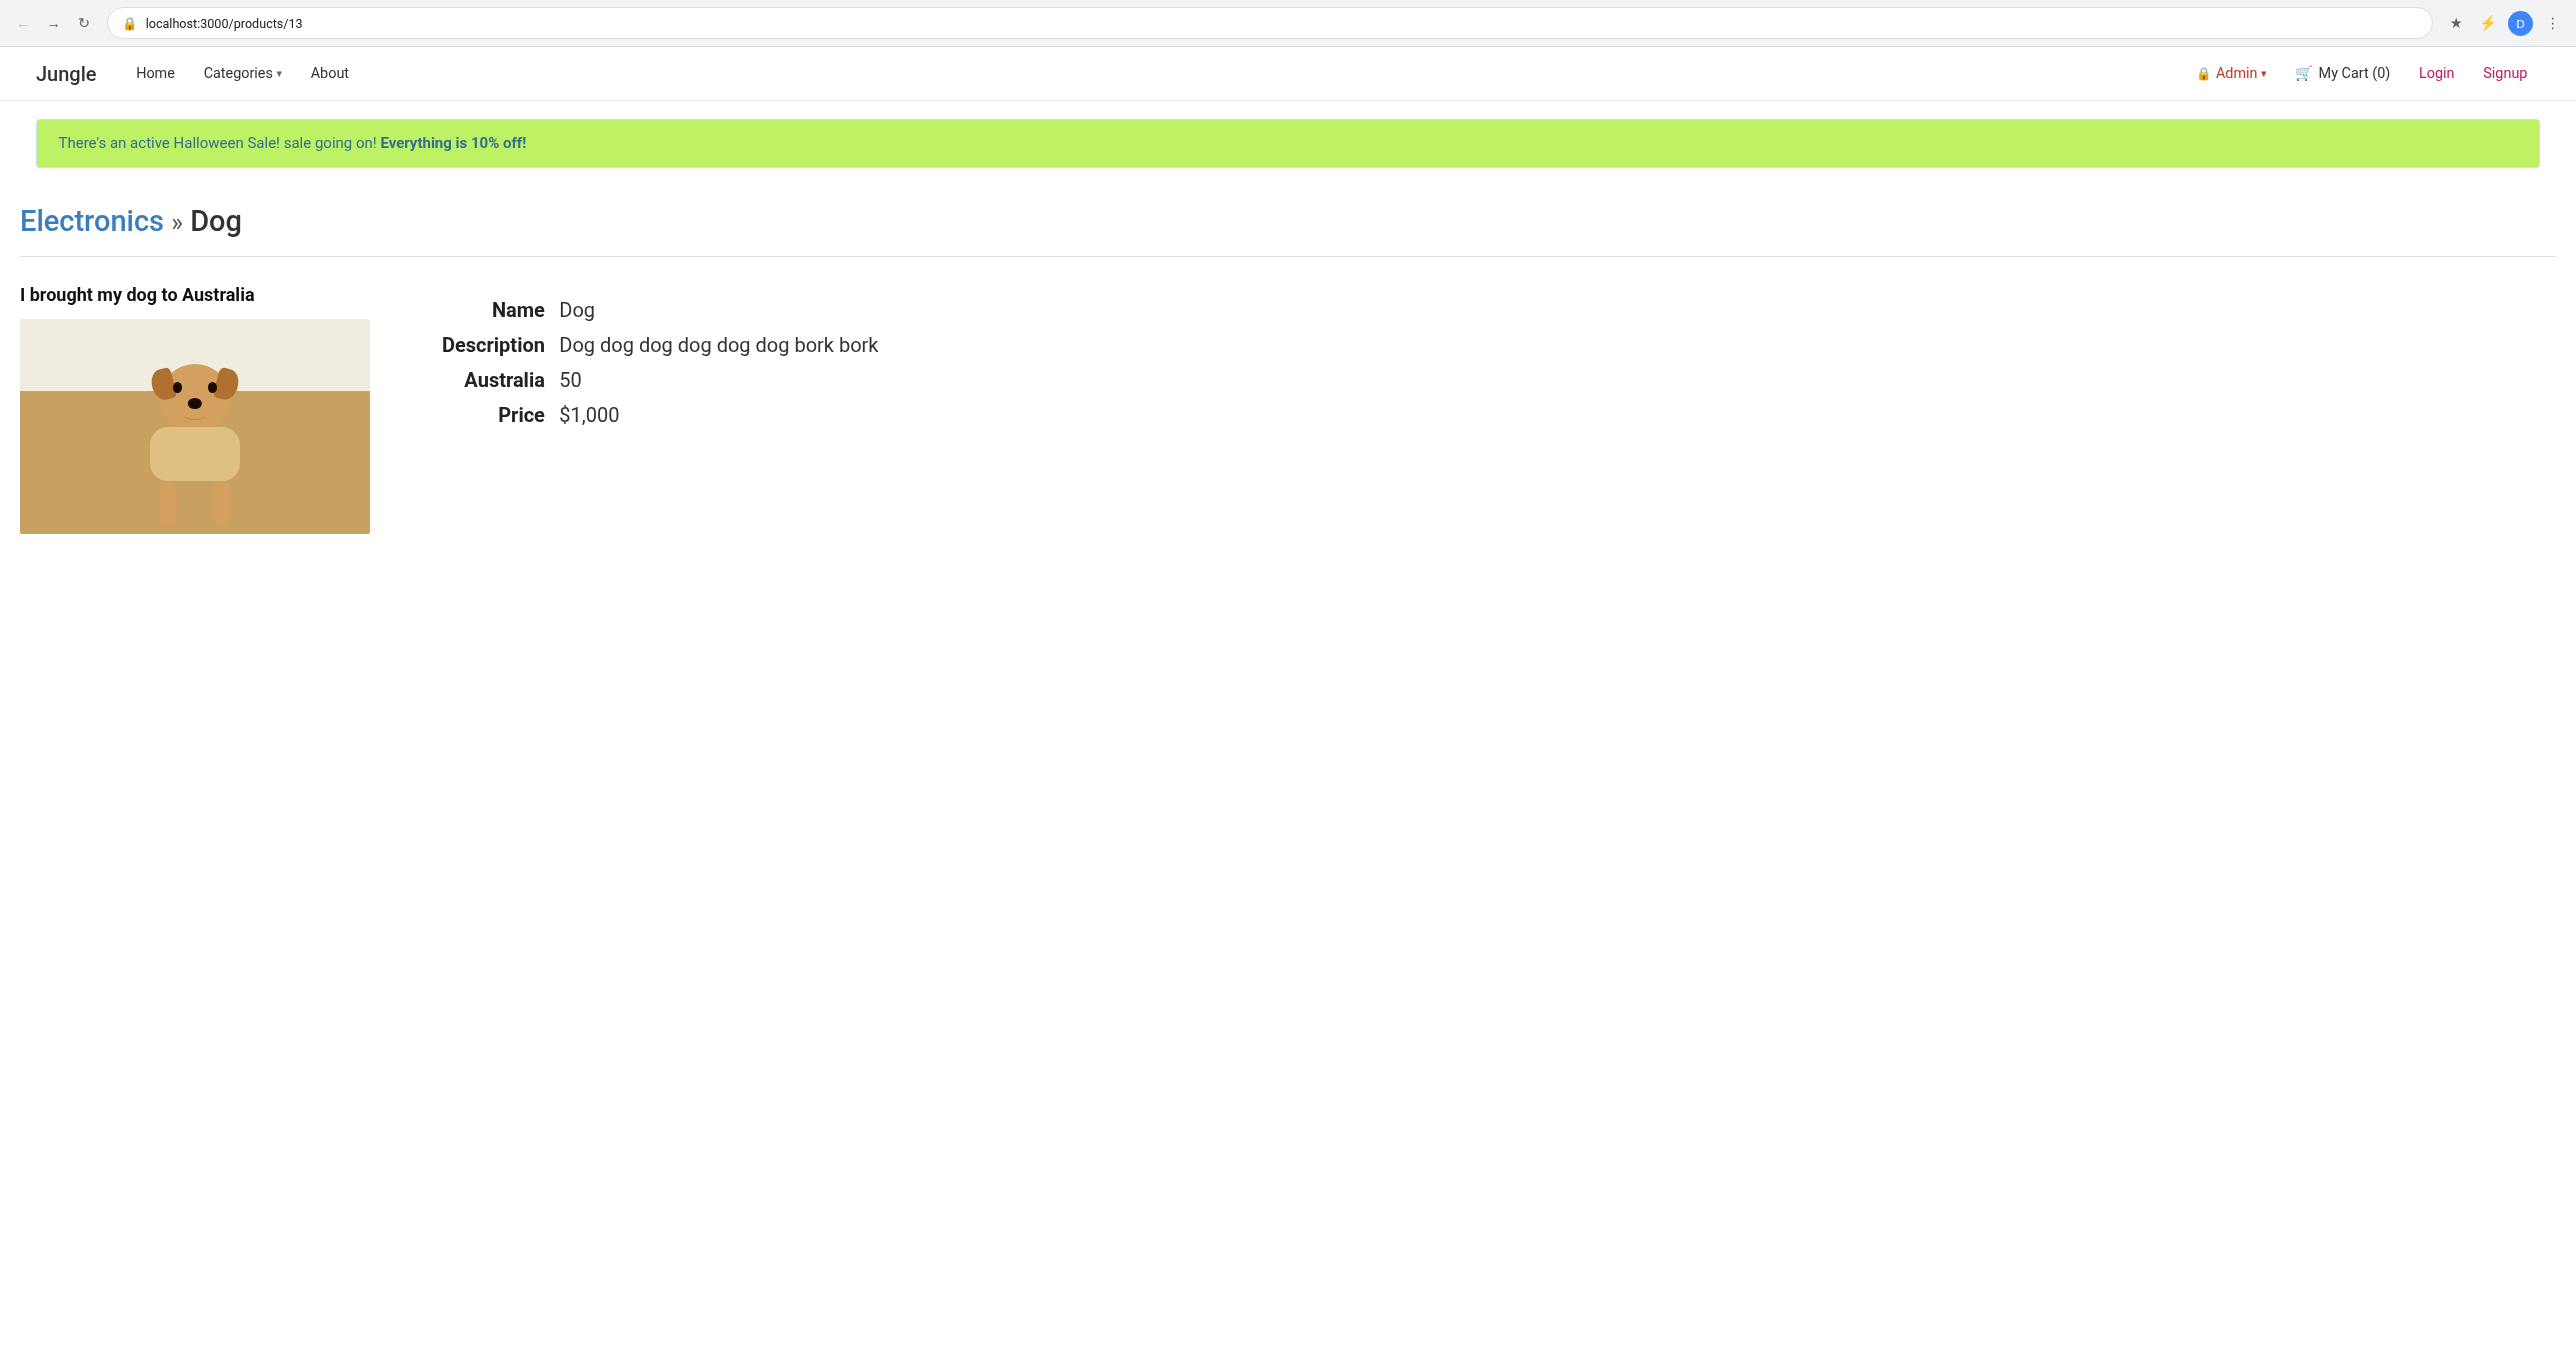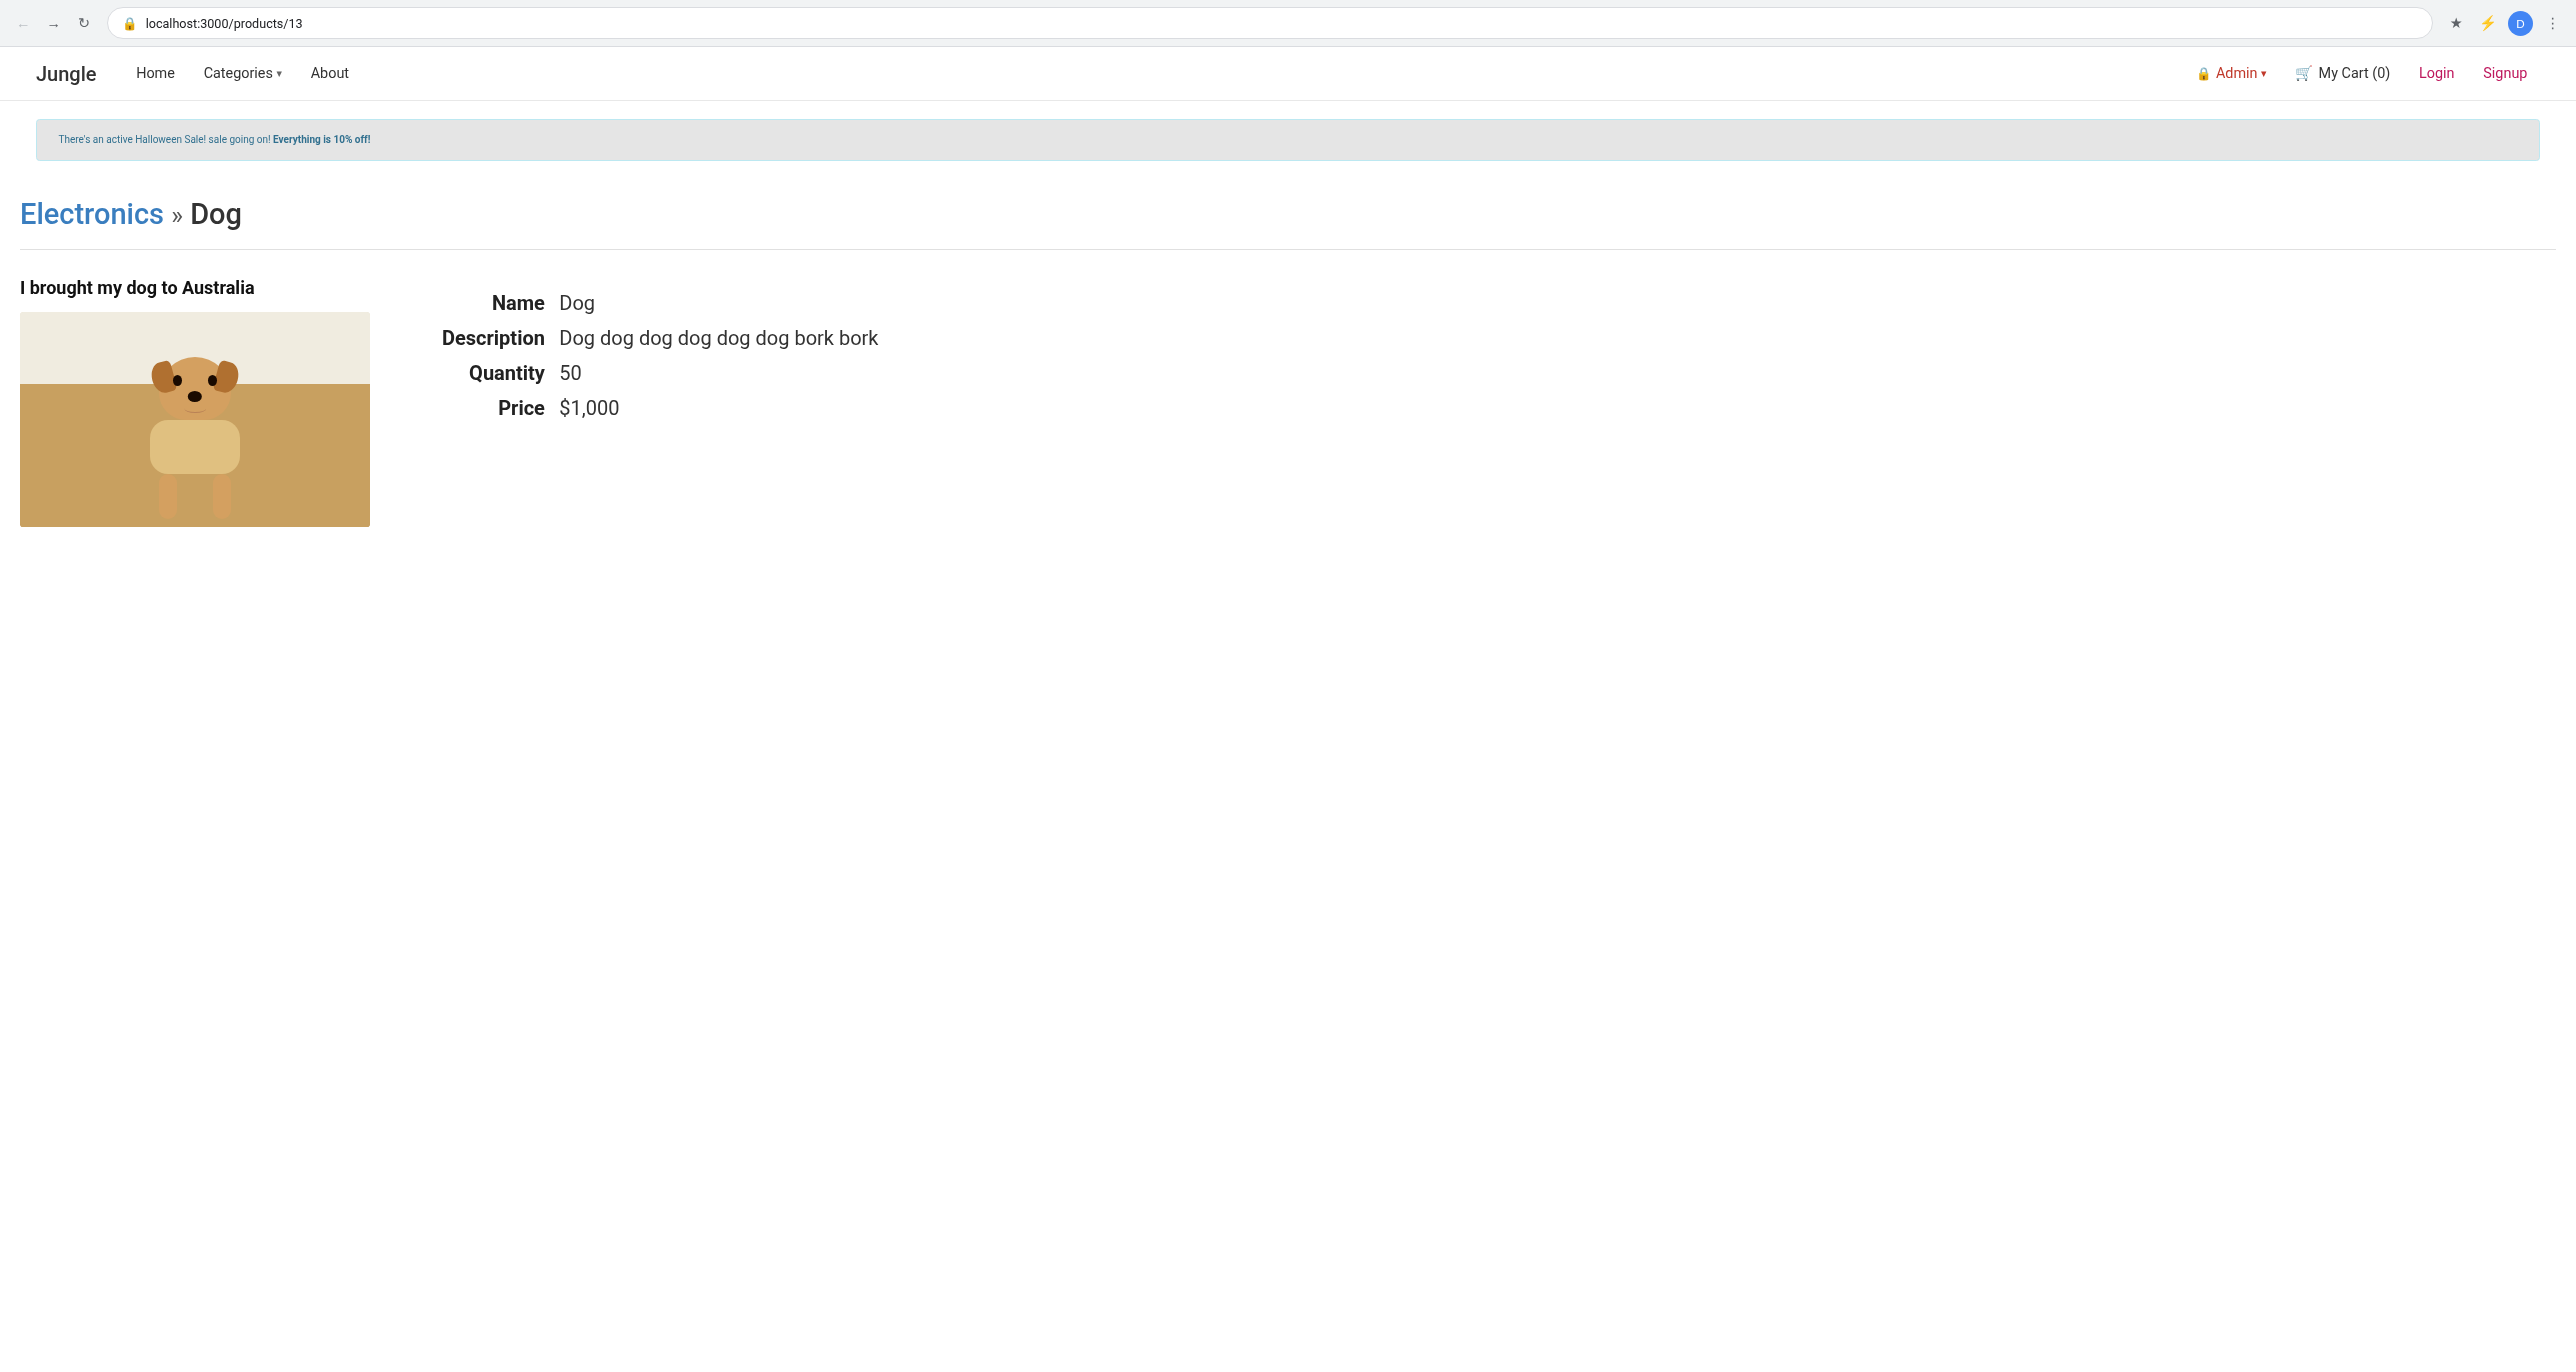--- a/index.html
+++ b/index.html
@@ -195,27 +195,27 @@
       gap: 5.4px;
       color: #333;
       font-size: 14.4px;
       cursor: pointer;
       padding: 7.2px 12.6px;
       text-decoration: none;
     }
 
     
     .alert-banner {
-      background: #e5e5e5;
+      background: #bef264;
       border: 0.9px solid #bce8f1;
       color: #31708f;
       padding: 14.4px 21.5px;
       margin: 18px 36px;
       border-radius: 3.6px;
-      font-size: 10px;
+      font-size: 15px;
     }
 
     
     .main-content {
       padding: 18px 20px;
     }
 
     .breadcrumb {
       margin-bottom: 18px;
     }
@@ -520,21 +520,21 @@
         <tbody>
           <tr>
             <td>Name</td>
             <td>Dog</td>
           </tr>
           <tr>
             <td>Description</td>
             <td>Dog dog dog dog dog dog bork bork</td>
           </tr>
           <tr>
-            <td>Quantity</td>
+            <td>Australia</td>
             <td>50</td>
           </tr>
           <tr>
             <td>Price</td>
             <td>$1,000</td>
           </tr>
         </tbody>
       </table>
     </div>
 

